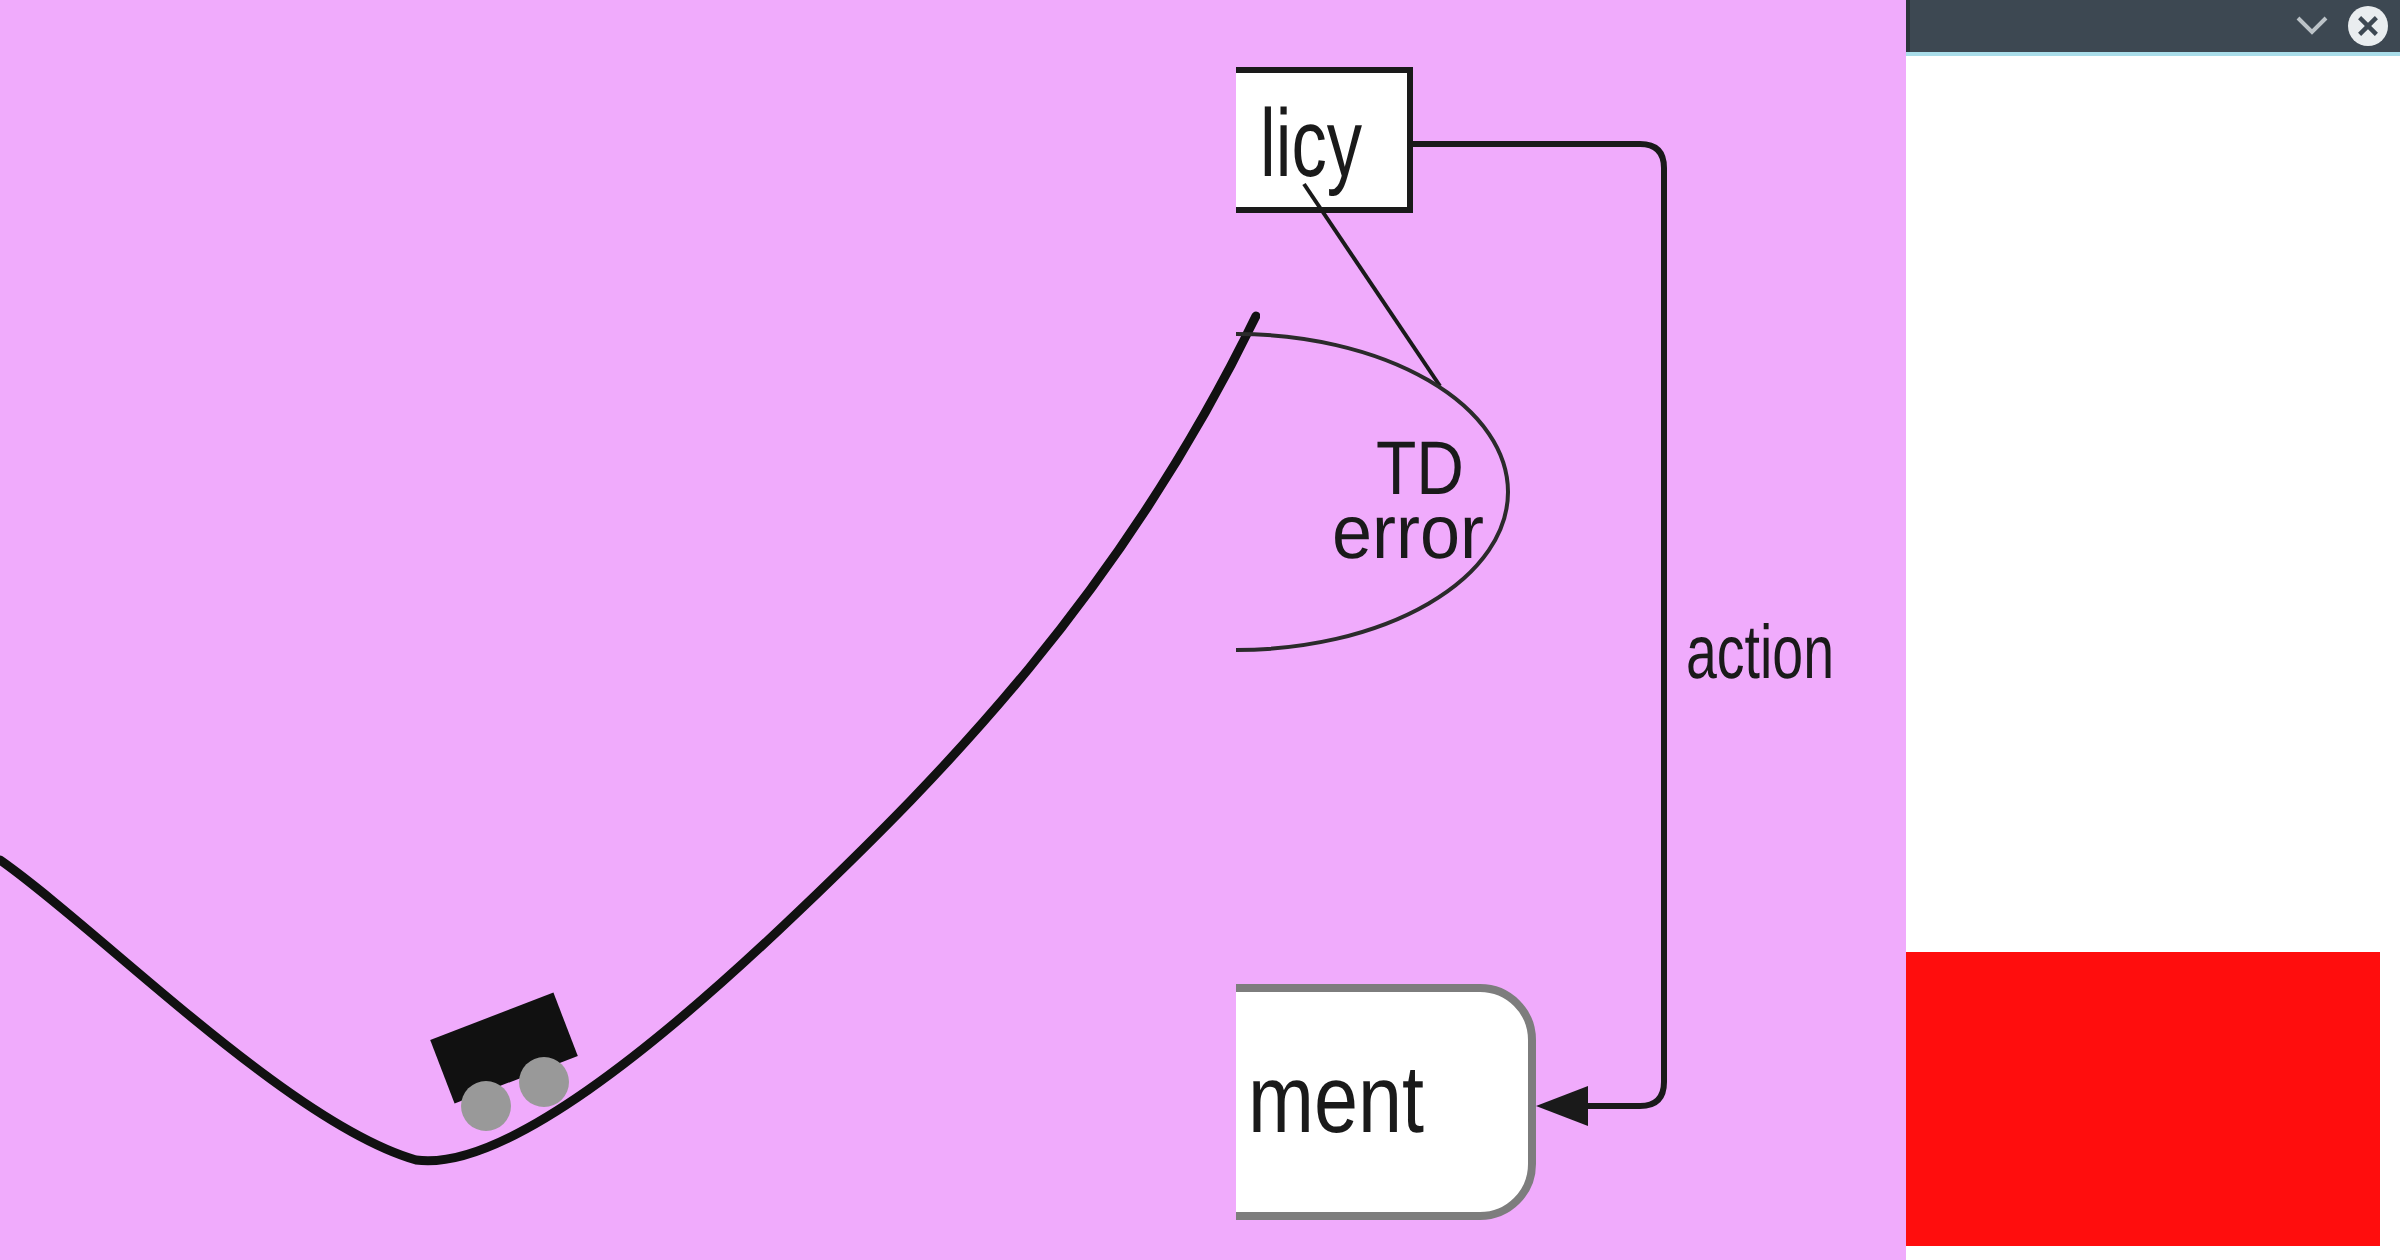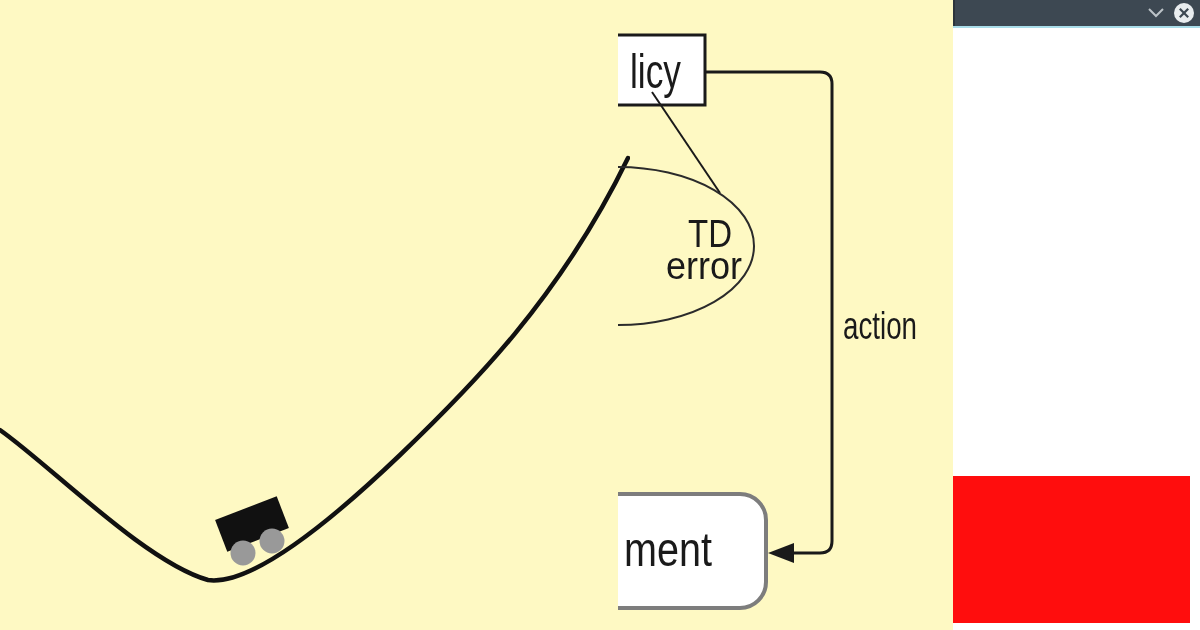--- a/index.html
+++ b/index.html
@@ -1,21 +1,21 @@
 <!DOCTYPE html>
 <html><head>
 <meta charset="utf-8">
 <style>
   html, body { margin: 0; padding: 0; background: #ffffff; }
   .canvas {
     position: relative;
     width: 1200px;
     height: 630px;
     overflow: hidden;
-    background: #fef9c3;
+    background: #f0abfc;
     font-family: "Liberation Sans", sans-serif;
   }
   svg { display: block; }
   svg text {
     font-family: "Liberation Sans", sans-serif;
   }
   .figure-svg { position: absolute; top: 0; }
   #mountain-svg { left: 0; }
   #diagram-svg { left: 618px; }
 

